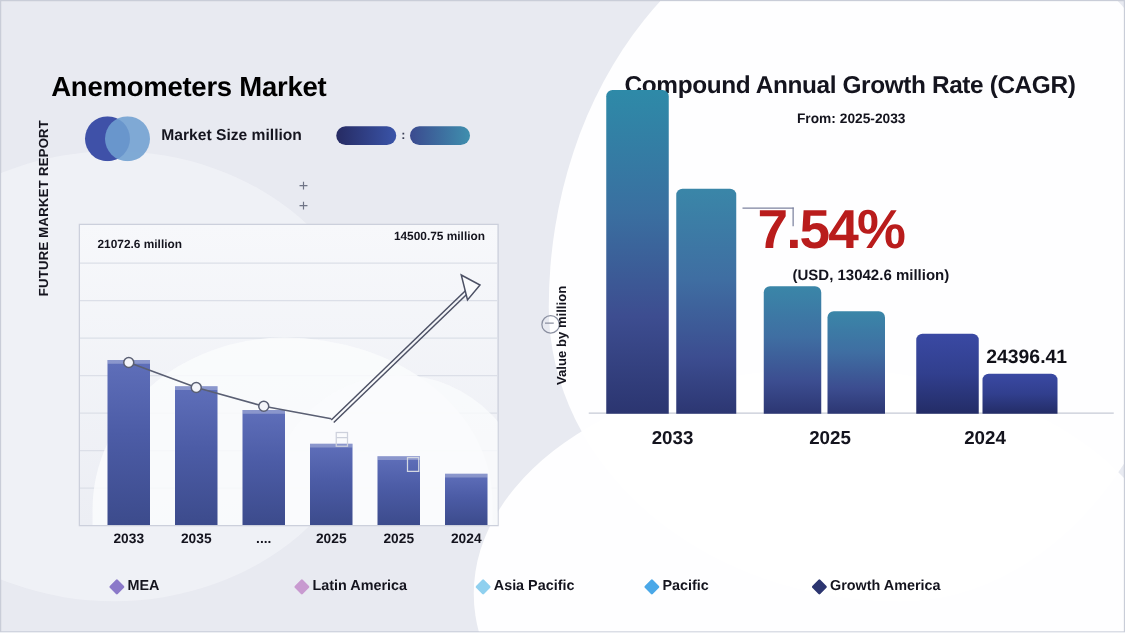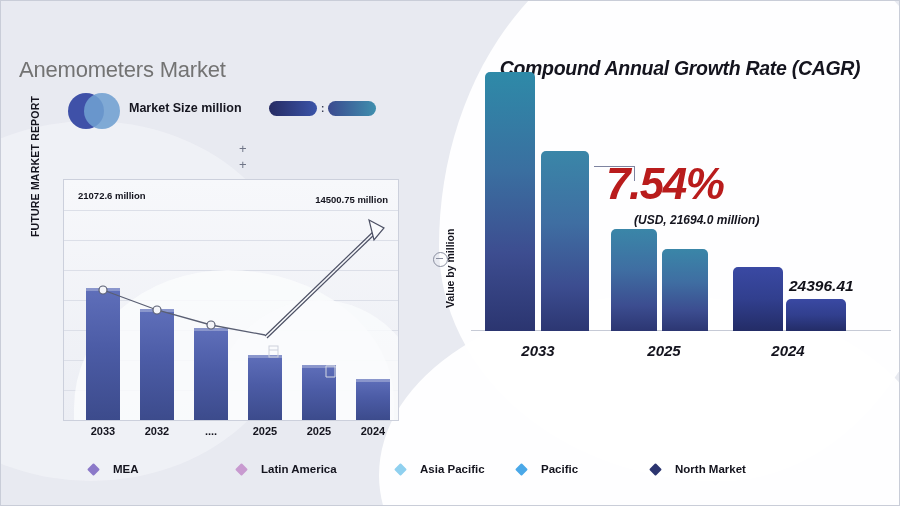--- a/index.html
+++ b/index.html
@@ -27,22 +27,22 @@
     opacity:.95;
   }
   .blob-left-soft{
     position:absolute;left:-120px;top:120px;width:420px;height:360px;
     background:#f2f4f8;border-radius:50%;opacity:.7;
   }
 
   
   .left-panel{position:absolute;left:0;top:0;width:460px;height:506px;}
   .main-title{
-    position:absolute;left:18px;top:56px;
-    font-size:22px;font-weight:normal;color:#737373;letter-spacing:-.2px;
+    position:absolute;left:40px;top:56px;
+    font-size:22px;font-weight:bold;color:#000000;letter-spacing:-.2px;
     white-space:nowrap;
   }
   .logo-mark{
     position:absolute;left:64px;top:92px;width:62px;height:36px;
   }
   .legend-top-label{
     position:absolute;left:128px;top:100px;
     font-size:12.5px;font-weight:bold;color:#15151f;white-space:nowrap;
   }
   .pill-group{position:absolute;left:268px;top:100px;display:flex;align-items:center;gap:4px;}
@@ -77,21 +77,21 @@
   }
   .bar-l::after{
     content:"";position:absolute;left:0;top:0;width:100%;height:3px;
     background:rgba(255,255,255,.28);
   }
   .lbl-left{
     position:absolute;left:14px;top:10px;font-size:9.5px;font-weight:bold;
     color:#14141e;white-space:nowrap;
   }
   .lbl-right{
-    position:absolute;right:10px;top:14px;font-size:9.5px;font-weight:bold;
+    position:absolute;right:10px;top:4px;font-size:9.5px;font-weight:bold;
     color:#14141e;white-space:nowrap;
   }
   .xaxis-l{
     position:absolute;left:62px;top:424px;width:334px;height:18px;
   }
   .xtick{
     position:absolute;font-size:11px;font-weight:bold;color:#14141e;
     text-align:center;white-space:nowrap;
   }
   .ylabel-left{
@@ -107,21 +107,21 @@
   }
   .minus-icon{
     position:absolute;left:432px;top:251px;width:13px;height:13px;
     border:1.2px solid #8a8fa0;border-radius:50%;
   }
   .minus-icon i{
     position:absolute;left:2px;top:5px;width:7px;height:1.2px;background:#8a8fa0;display:block;
   }
 
   
-  .right-panel{position:absolute;left:460px;top:0;width:440px;height:416px;font-style:italic;}
+  .right-panel{position:absolute;left:460px;top:0;width:440px;height:416px;}
   .cagr-title{
     position:absolute;left:-1px;top:56px;width:440px;text-align:center;
     font-size:19.5px;font-weight:bold;color:#14141e;letter-spacing:-.3px;
     white-space:nowrap;
   }
   .cagr-sub{
     position:absolute;left:0;top:88px;width:440px;text-align:center;
     font-size:11px;font-weight:bold;color:#14141e;
   }
   .cagr-value{
@@ -152,21 +152,21 @@
   .bracket{
     position:absolute;left:133px;bottom:236px;width:40px;height:14px;
     border-top:1.3px solid #7d83a0;border-right:1.3px solid #7d83a0;
   }
 
   
   .legend-row{
     position:absolute;left:0;bottom:22px;width:900px;height:20px;
   }
   .lg-item{
-    position:absolute;display:flex;align-items:center;gap:15px;
+    position:absolute;display:flex;align-items:center;gap:4px;
   }
   .lg-dot{width:9px;height:9px;transform:rotate(45deg);border-radius:1px;}
   .lg-text{font-size:11.5px;font-weight:bold;color:#14141e;white-space:nowrap;}
 </style>
 </head>
 <body>
 
 <div class="canvas">
 
   <div class="blob-left-soft"></div>
@@ -233,39 +233,40 @@
         </g>
         <path d="M305,40 L320,48 L310,60 Z" fill="#fafbfd" stroke="#4d5165" stroke-width="1.2"></path>
         <rect x="205" y="166" width="9" height="11" fill="none" stroke="#cdd1dc" stroke-width="1"></rect>
         <line x1="205" y1="170" x2="214" y2="170" stroke="#cdd1dc" stroke-width="1"></line>
         <path d="M262,186 h9 v11 h-9 z" fill="none" stroke="#d4d8e2" stroke-width="1"></path>
       </svg>
     </div>
 
     <div class="xaxis-l">
       <div class="xtick" style="left:10px;width:60px">2033</div>
-      <div class="xtick" style="left:64px;width:60px">2032</div>
+      <div class="xtick" style="left:64px;width:60px">2035</div>
       <div class="xtick" style="left:118px;width:60px">....</div>
       <div class="xtick" style="left:172px;width:60px">2025</div>
       <div class="xtick" style="left:226px;width:60px">2025</div>
       <div class="xtick" style="left:280px;width:60px">2024</div>
     </div>
 
     <div class="minus-icon">
         <i></i>
       </div>
     <div class="ylabel-right">Value by million</div>
   </div>
 
   <div class="right-panel">
 
     <div class="cagr-title">Compound Annual Growth Rate (CAGR)</div>
+    <div class="cagr-sub">From: 2025-2033</div>
 
     <div class="cagr-value">7.54%</div>
-    <div class="cagr-usd">(USD, 21694.0 million)</div>
+    <div class="cagr-usd">(USD, 13042.6 million)</div>
 
     <div class="bracket"></div>
 
     <div class="rbaseline"></div>
 
     <div class="rbar tall" style="left:24px;width:50px;height:259px"></div>
     <div class="rbar mid" style="left:80px;width:48px;height:180px"></div>
 
     <div class="rbar mid" style="left:150px;width:46px;height:102px"></div>
     <div class="rbar mid" style="left:201px;width:46px;height:82px"></div>
@@ -282,27 +283,27 @@
 
   <div class="legend-row">
     <div class="lg-item" style="left:88px">
       <span class="lg-dot" style="background: rgb(139, 121, 201);"></span>
       <span class="lg-text">MEA</span>
     </div>
     <div class="lg-item" style="left:236px">
       <span class="lg-dot" style="background: rgb(200, 154, 208);"></span>
       <span class="lg-text">Latin America</span>
     </div>
-    <div class="lg-item" style="left:395px">
+    <div class="lg-item" style="left:381px">
       <span class="lg-dot" style="background: rgb(143, 208, 239);"></span>
       <span class="lg-text">Asia Pacific</span>
     </div>
     <div class="lg-item" style="left:516px">
       <span class="lg-dot" style="background: rgb(74, 168, 232);"></span>
       <span class="lg-text">Pacific</span>
     </div>
     <div class="lg-item" style="left:650px">
       <span class="lg-dot" style="background: rgb(44, 53, 112);"></span>
-      <span class="lg-text">North Market</span>
+      <span class="lg-text">Growth America</span>
     </div>
   </div>
 
 </div>
 
 </body></html>

